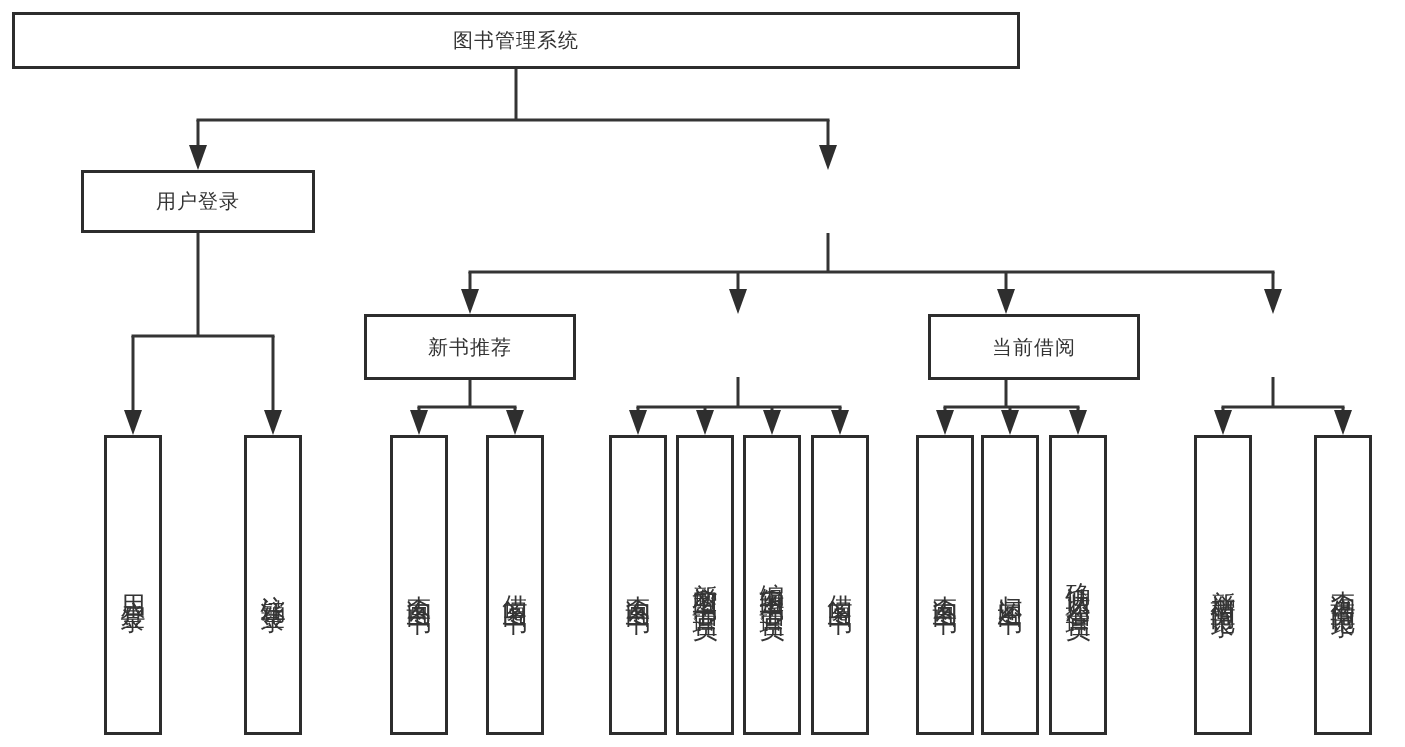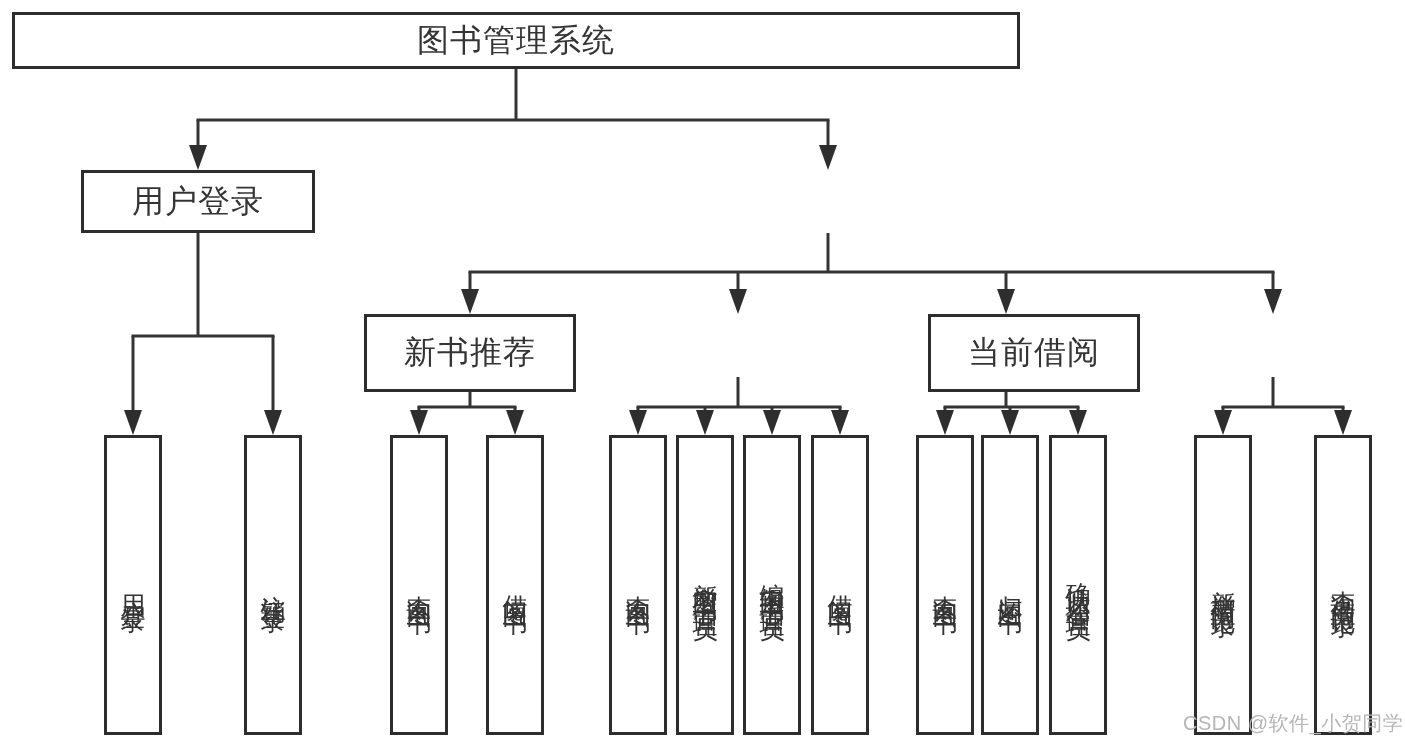--- a/index.html
+++ b/index.html
@@ -34,27 +34,27 @@
     background: #ffffff;
     border: 3px solid #2d2d2d;
     box-sizing: border-box;
     display: flex;
     align-items: center;
     justify-content: center;
     z-index: 2;
     color: #343434;
   }
   .node .hlabel {
-    font-size: 32px;
+    font-size: 20px;
     letter-spacing: 1px;
     white-space: nowrap;
   }
   .root-box   { left: 12px;  top: 12px;  width: 1008px; height: 57px; }
   .lvl2       { top: 170px; width: 234px; height: 63px; }
-  .lvl3       { top: 314px; width: 212px; height: 78px; }
+  .lvl3       { top: 314px; width: 212px; height: 66px; }
   .leaf       { top: 435px; width: 58px;  height: 300px; }
   .leaf .vlabel {
     writing-mode: vertical-rl;
     text-orientation: mixed;
     font-size: 25px;
     letter-spacing: 5px;
     line-height: 1;
     color: #343434;
   }
   .watermark {
@@ -187,15 +187,14 @@
     <span class="vlabel">确认归还（管理员）</span>
   </div>
 
   <div class="node leaf" style="left:1194px;">
     <span class="vlabel">新增借阅记录</span>
   </div>
   <div class="node leaf" style="left:1314px;">
     <span class="vlabel">查询借阅记录</span>
   </div>
 
-  <div class="watermark">CSDN @软件_小贺同学</div>
 
 </div>
 
 </body></html>

